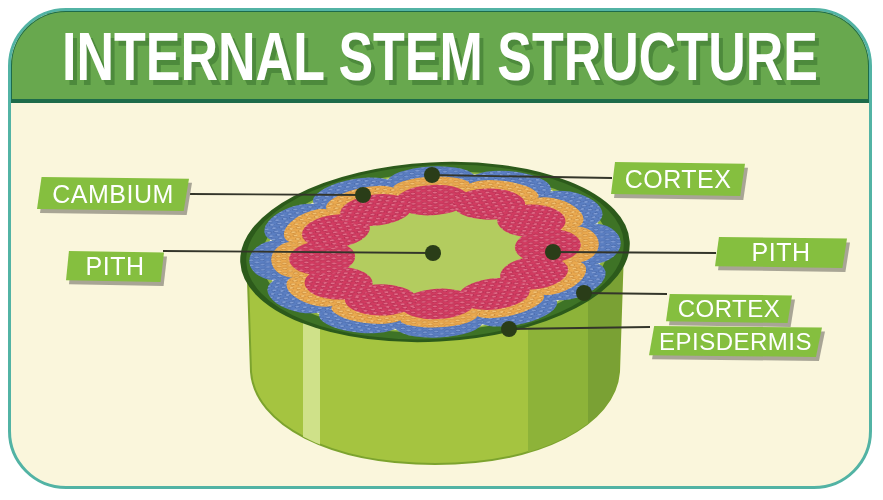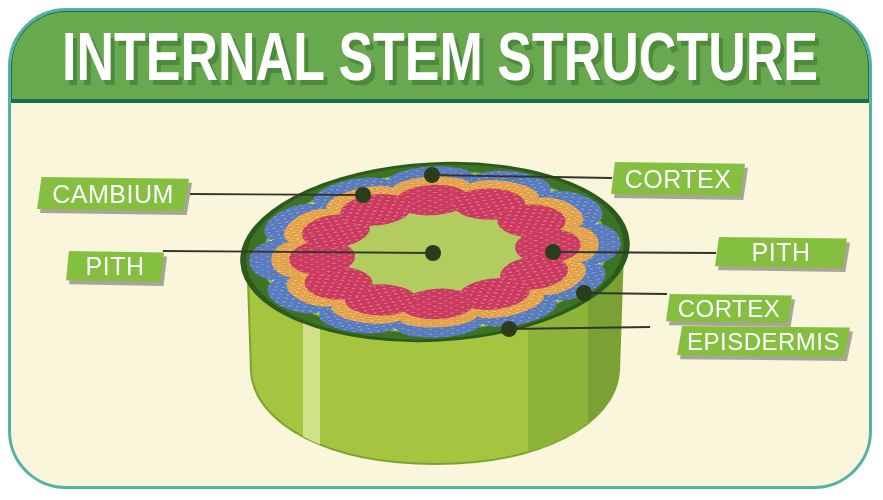--- a/index.html
+++ b/index.html
@@ -19,21 +19,21 @@
   .tagw{position:absolute;filter:drop-shadow(3px 4px 0 rgba(140,138,125,0.75));}
   .tag{width:100%;height:100%;background:#85bf3f;color:#ffffff;
        display:flex;align-items:center;justify-content:center;
        clip-path:polygon(3% 0%,100% 5%,96.5% 100%,0% 94%);
        font-size:25px;letter-spacing:0.5px;}
   .tagw.cambium   {left:37px; top:177px;width:152px;height:34px;}
   .tagw.pith      {left:66px; top:251px;width:98px; height:31px;}
   .tagw.phloem    {left:611px;top:162px;width:134px;height:34px;}
   .tagw.xylem     {left:715px;top:237px;width:132px;height:31px;}
   .tagw.cortex    {left:666px;top:278px;width:126px;height:29px;}
-  .tagw.episdermis{left:677px;top:310px;width:173px;height:31px;}
+  .tagw.episdermis{left:649px;top:310px;width:173px;height:31px;}
   .tag.small{font-size:24px;margin-top:16px;}
 </style>
 </head>
 <body>
 
 <div class="card">
   <div class="header">
     <div class="title">INTERNAL STEM STRUCTURE</div>
   </div>
 </div>

